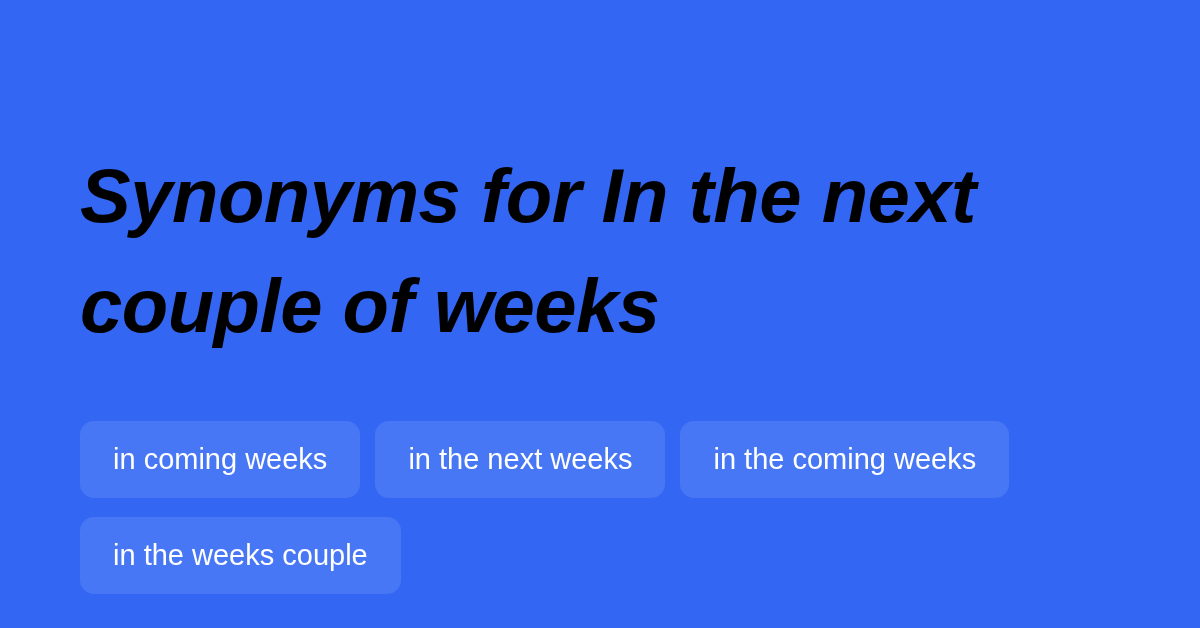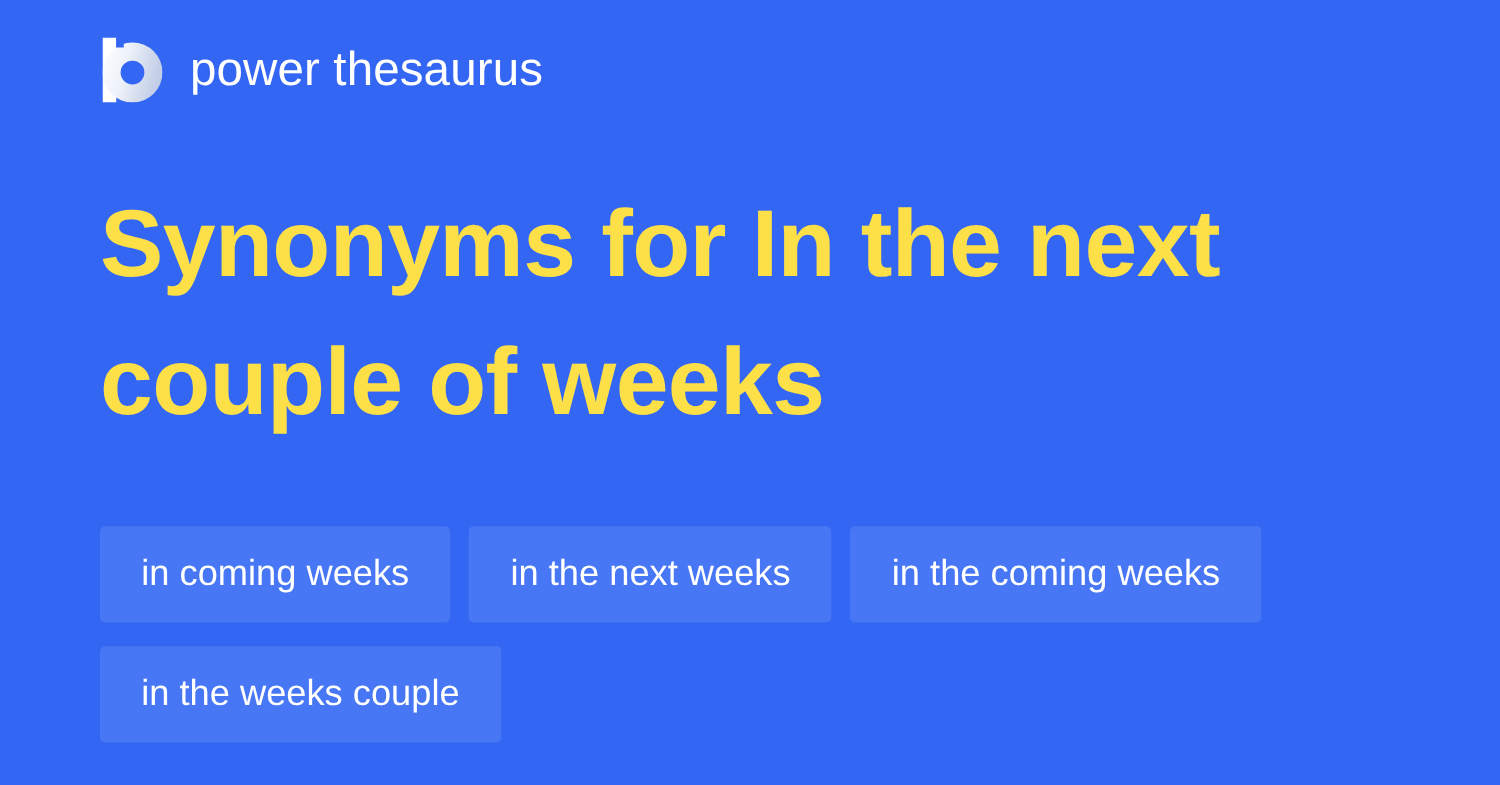--- a/index.html
+++ b/index.html
@@ -50,25 +50,26 @@
     line-height: 1;
     white-space: nowrap;
   }
 
   
   .headline {
     position: absolute;
     left: 80px;
     top: 141px;
     width: 1010px;
-    color: #fde047;
+    color: #000000;
     font-size: 76px;
     font-weight: 700;
     line-height: 110px;
     letter-spacing: -0.5px;
+    font-style: italic;
   }
 
   
   .chips {
     position: absolute;
     left: 80px;
     top: 421px;
     width: 1040px;
     display: flex;
     flex-wrap: wrap;
@@ -76,54 +77,34 @@
     align-content: flex-start;
   }
 
   .chip {
     height: 77px;
     display: flex;
     align-items: center;
     justify-content: center;
     padding: 0 33px;
     background: #4777F5;
-    border-radius: 4px;
+    border-radius: 14px;
     color: #FFFFFF;
     font-size: 29px;
     font-weight: 400;
     line-height: 1;
     white-space: nowrap;
     cursor: pointer;
   }
 </style>
 </head>
 <body>
 
 <div class="page">
 
-  <div class="brand">
-    <svg class="logo-mark" viewBox="0 0 48 52">
-      <defs>
-        <linearGradient id="bowlGrad" x1="0" y1="0" x2="1" y2="0.25">
-          <stop offset="0%" stop-color="#FFFFFF"></stop>
-          <stop offset="45%" stop-color="#EDF1F9"></stop>
-          <stop offset="100%" stop-color="#C2CEE6"></stop>
-        </linearGradient>
-      </defs>
-
-      <rect x="0" y="0" width="11" height="52" fill="#FFFFFF"></rect>
-
-      <circle cx="24" cy="28" r="24" fill="url(#bowlGrad)"></circle>
-
-      <rect x="11" y="0" width="6" height="8" fill="#3366F2"></rect>
-
-      <circle cx="24" cy="28" r="9.5" fill="#3366F2"></circle>
-    </svg>
-    <span class="brand-name">power thesaurus</span>
-  </div>
 
   <h1 class="headline">Synonyms for In the next couple of weeks</h1>
 
   <div class="chips">
     <div class="chip">in coming weeks</div>
     <div class="chip">in the next weeks</div>
     <div class="chip">in the coming weeks</div>
     <div class="chip">in the weeks couple</div>
   </div>
 

